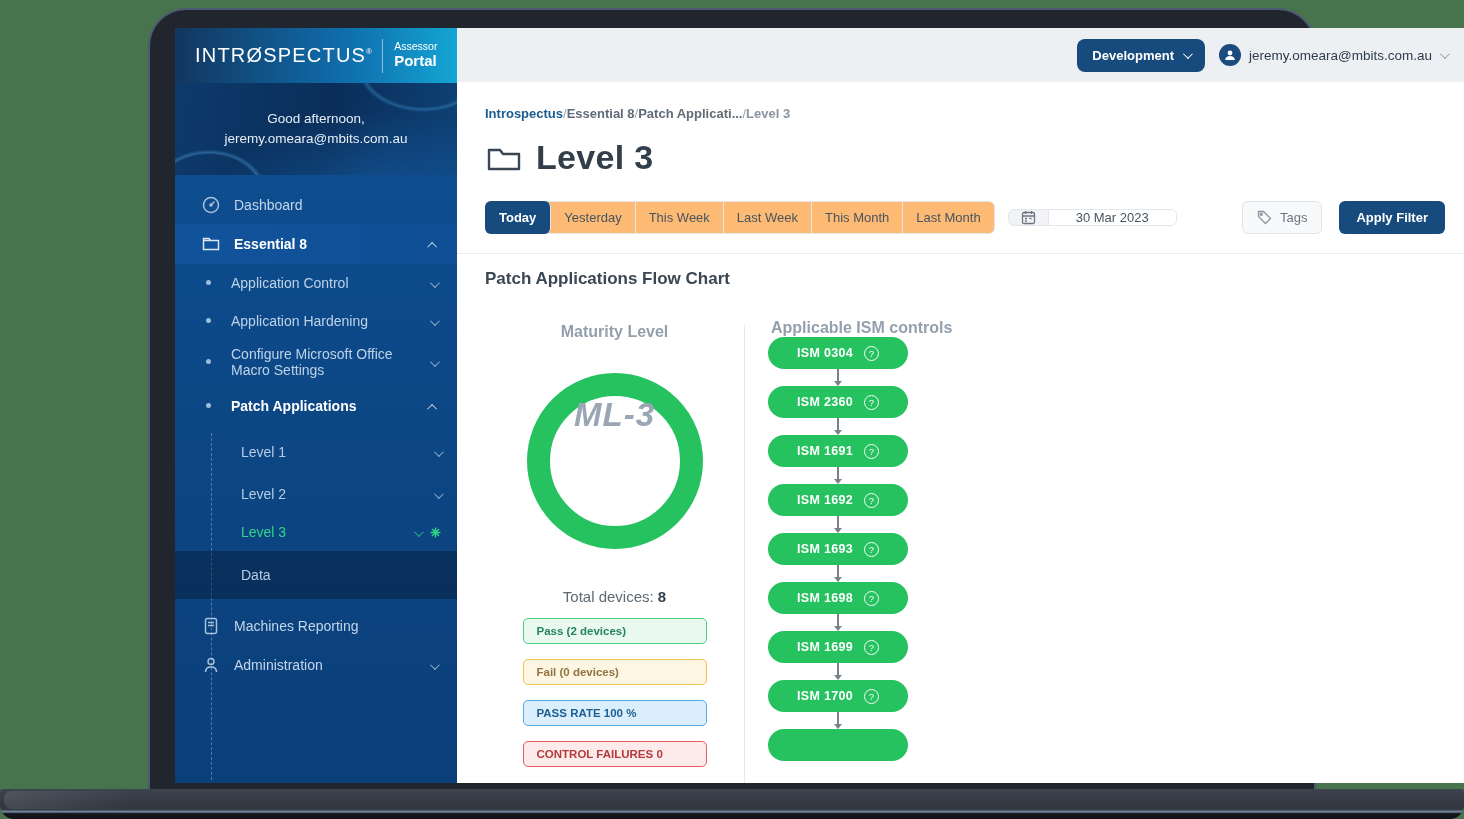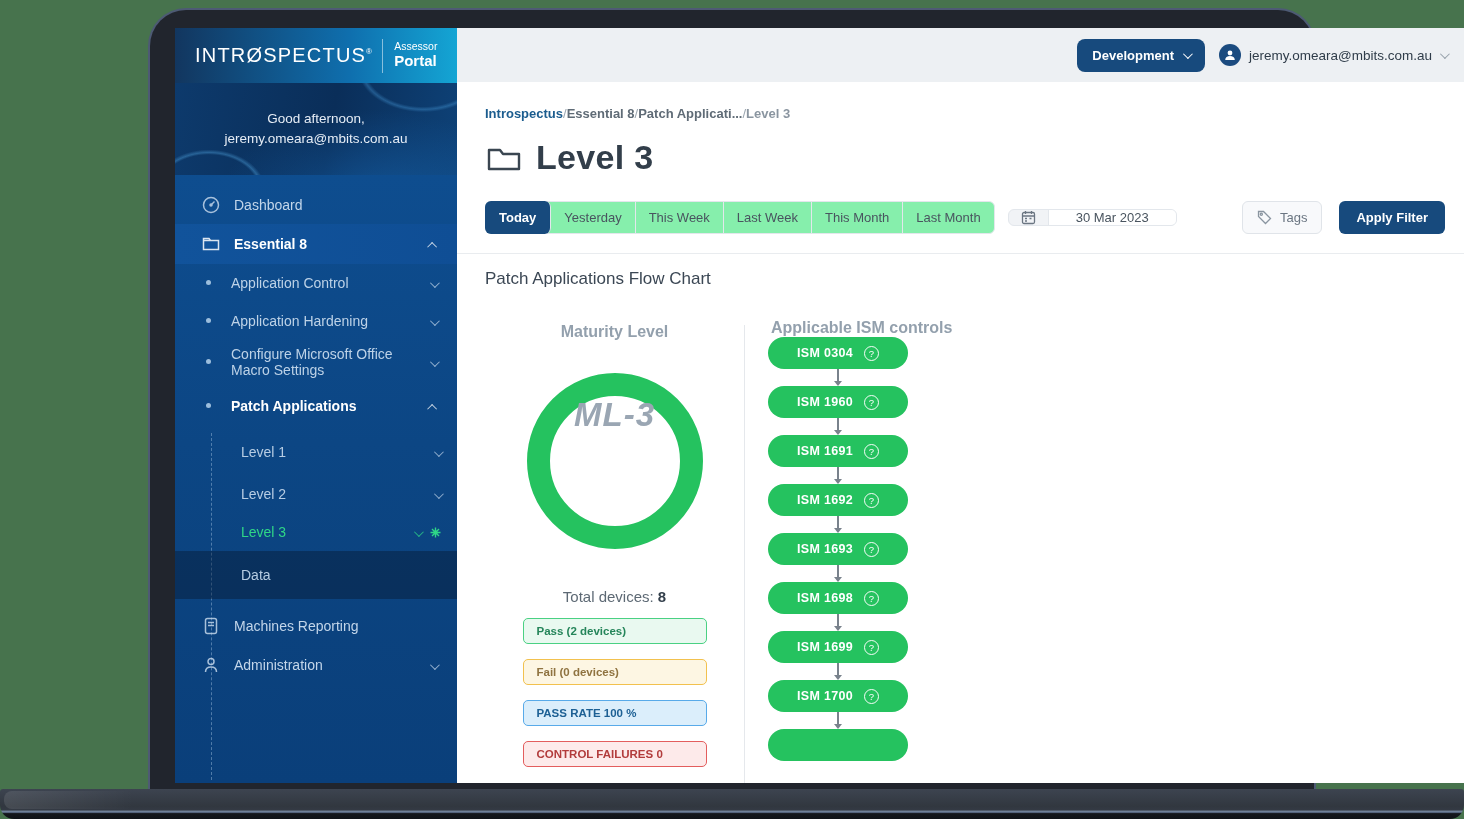--- a/index.html
+++ b/index.html
@@ -74,37 +74,37 @@
   .content { flex:1; position:relative; padding:24px 28px 0; overflow:hidden; }
   .breadcrumb { display:flex; align-items:center; gap:0; font-size:13px; color:#6a7682; }
   .bc-home { color:#1b5c8e; font-weight:700; cursor:pointer; }
   .bc-sep { color:#9aa5af; }
   .bc-item { color:#5f6b76; font-weight:600; cursor:pointer; }
   .bc-last { color:#8a95a0; font-weight:600; }
   .title-row { display:flex; align-items:center; gap:15px; margin:17px 0 0 2px; }
   .page-title { font-size:34px; font-weight:700; color:#323e4a; letter-spacing:.3px; }
 
   .filter-row { display:flex; align-items:center; margin-top:24px; }
-  .seg { display:flex; background:#86efac; border:1px solid #e3e7ec; border-radius:6px; }
+  .seg { display:flex; background:#fdba74; border:1px solid #e3e7ec; border-radius:6px; }
   .seg-item { padding:8px 13px; font-size:13px; color:#49545f; border-right:1px solid #e3e7ec; cursor:pointer; white-space:nowrap; }
   .seg-item:last-child { border-right:none; }
   .seg-item.active { background:#174a7d; color:#fff; border-radius:6px; margin:-1px 0 -1px -1px; padding:9px 14px; font-weight:600; }
   .date-group { display:flex; align-items:stretch; margin-left:13px; border:1px solid #e3e7ec;
     border-radius:6px; background:#f1f3f6; overflow:hidden; }
   .cal-cell { display:flex; align-items:center; padding:0 12px; cursor:pointer; }
   .date-input { background:#fff; border:none; border-left:1px solid #e3e7ec; width:128px; text-align:center;
     font-family:inherit; font-size:13px; color:#49545f; outline:none; }
   .filter-spacer { flex:1; }
   .tags-btn { display:flex; align-items:center; gap:8px; padding:8px 14px; background:#f8f9fb;
     border:1px solid #e0e4e9; border-radius:6px; color:#6b7682; font-size:13px; font-family:inherit; cursor:pointer; }
   .apply-btn { margin-left:17px; background:#174a7d; color:#fff; border:none; font-family:inherit;
     font-size:13px; font-weight:700; padding:9px 17px; border-radius:6px; cursor:pointer; }
 
   .section-divider { border-top:1px solid #e9ecef; margin:19px -28px 0; }
-  .section-title { margin-top:15px; font-size:17px; font-weight:400; color:#3b4754; }
+  .section-title { margin-top:15px; font-size:17px; font-weight:700; color:#3b4754; }
 
   .flow { display:flex; margin-top:8px; height:600px; }
   .col-left { width:259px; flex:none; display:flex; flex-direction:column; align-items:center; }
   .col-head { font-size:16px; font-weight:700; color:#93a0ad; }
   .col-left .col-head { margin-top:26px; }
   .divider-v { width:1px; flex:none; background:#e5e8ec; margin-top:28px; }
   .col-right { flex:1; padding-left:26px; display:flex; flex-direction:column; }
   .col-right .col-head { margin-top:22px; }
 
   .donut { margin-top:32px; width:176px; height:176px; border-radius:50%; border:23px solid #25c25f;
@@ -334,21 +334,21 @@
                 <div class="pill">
                   <span>ISM 0304</span>
                   <span class="qmark">?</span>
                 </div>
                 <div class="flow-arrow">
                     <span class="shaft"></span>
                     <span class="head"></span>
                   </div>
 
                 <div class="pill">
-                  <span>ISM 1960</span>
+                  <span>ISM 2360</span>
                   <span class="qmark">?</span>
                 </div>
                 <div class="flow-arrow">
                     <span class="shaft"></span>
                     <span class="head"></span>
                   </div>
 
                 <div class="pill">
                   <span>ISM 1691</span>
                   <span class="qmark">?</span>

